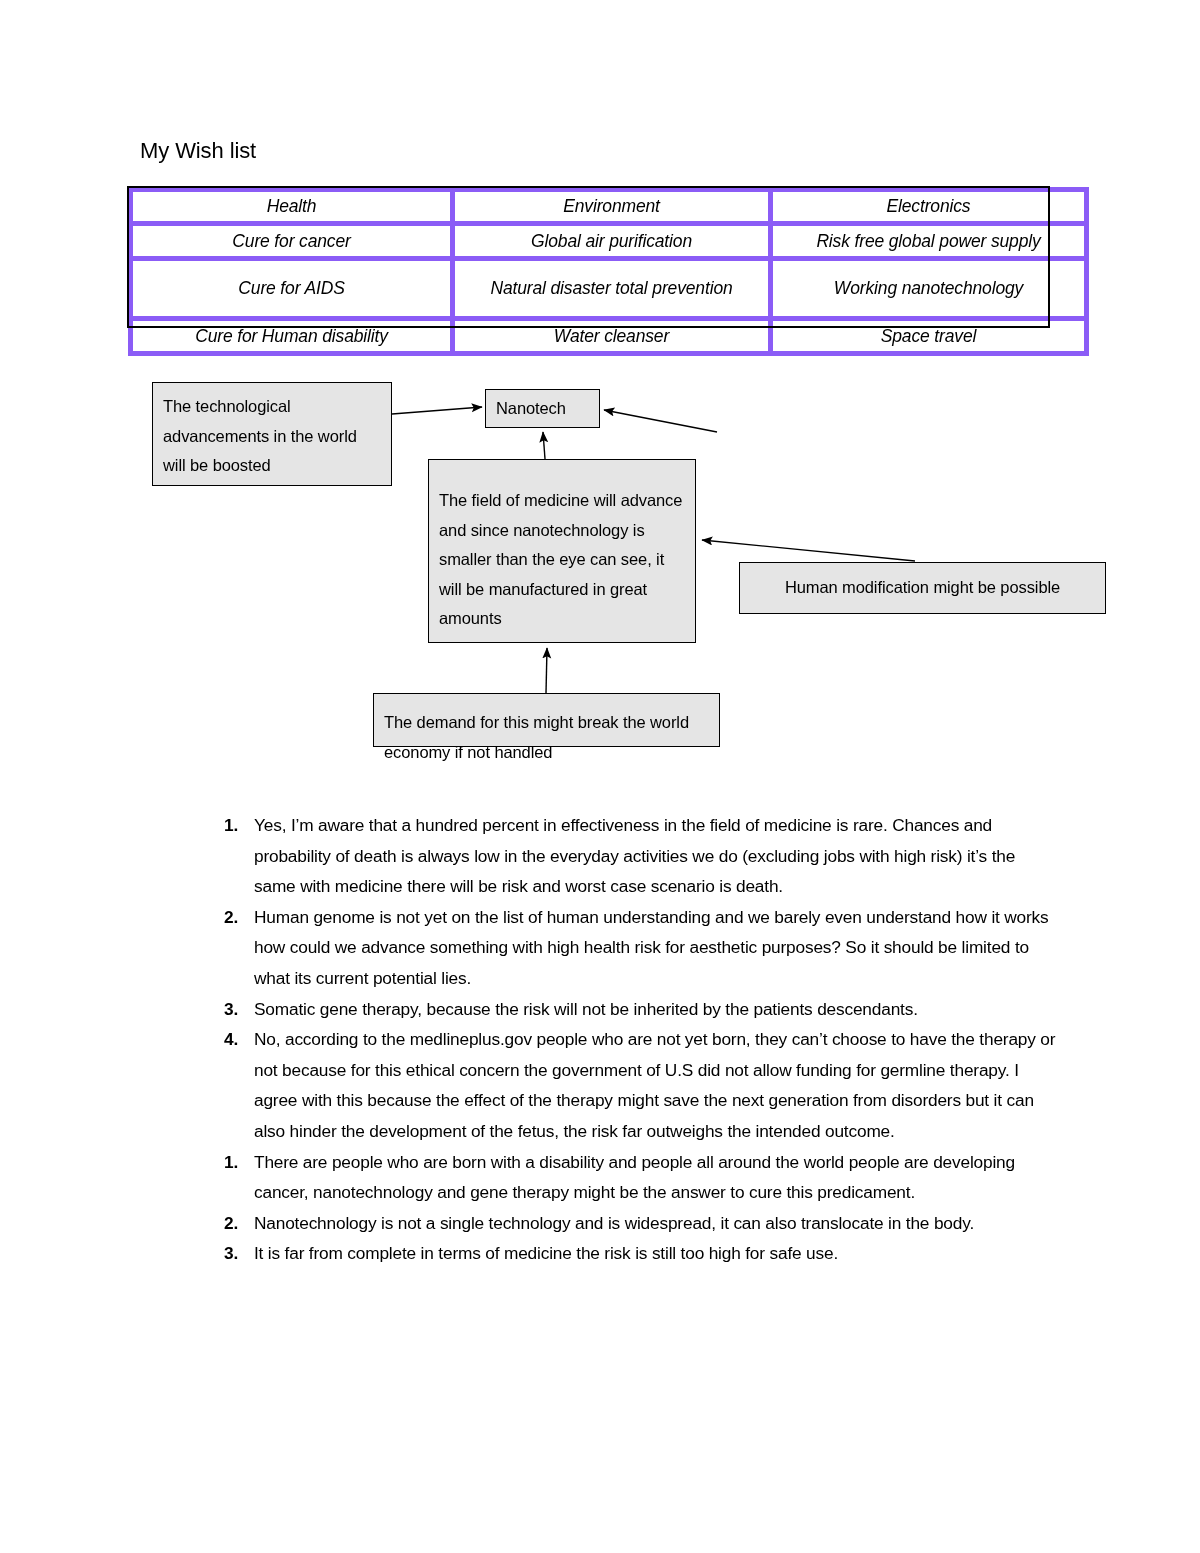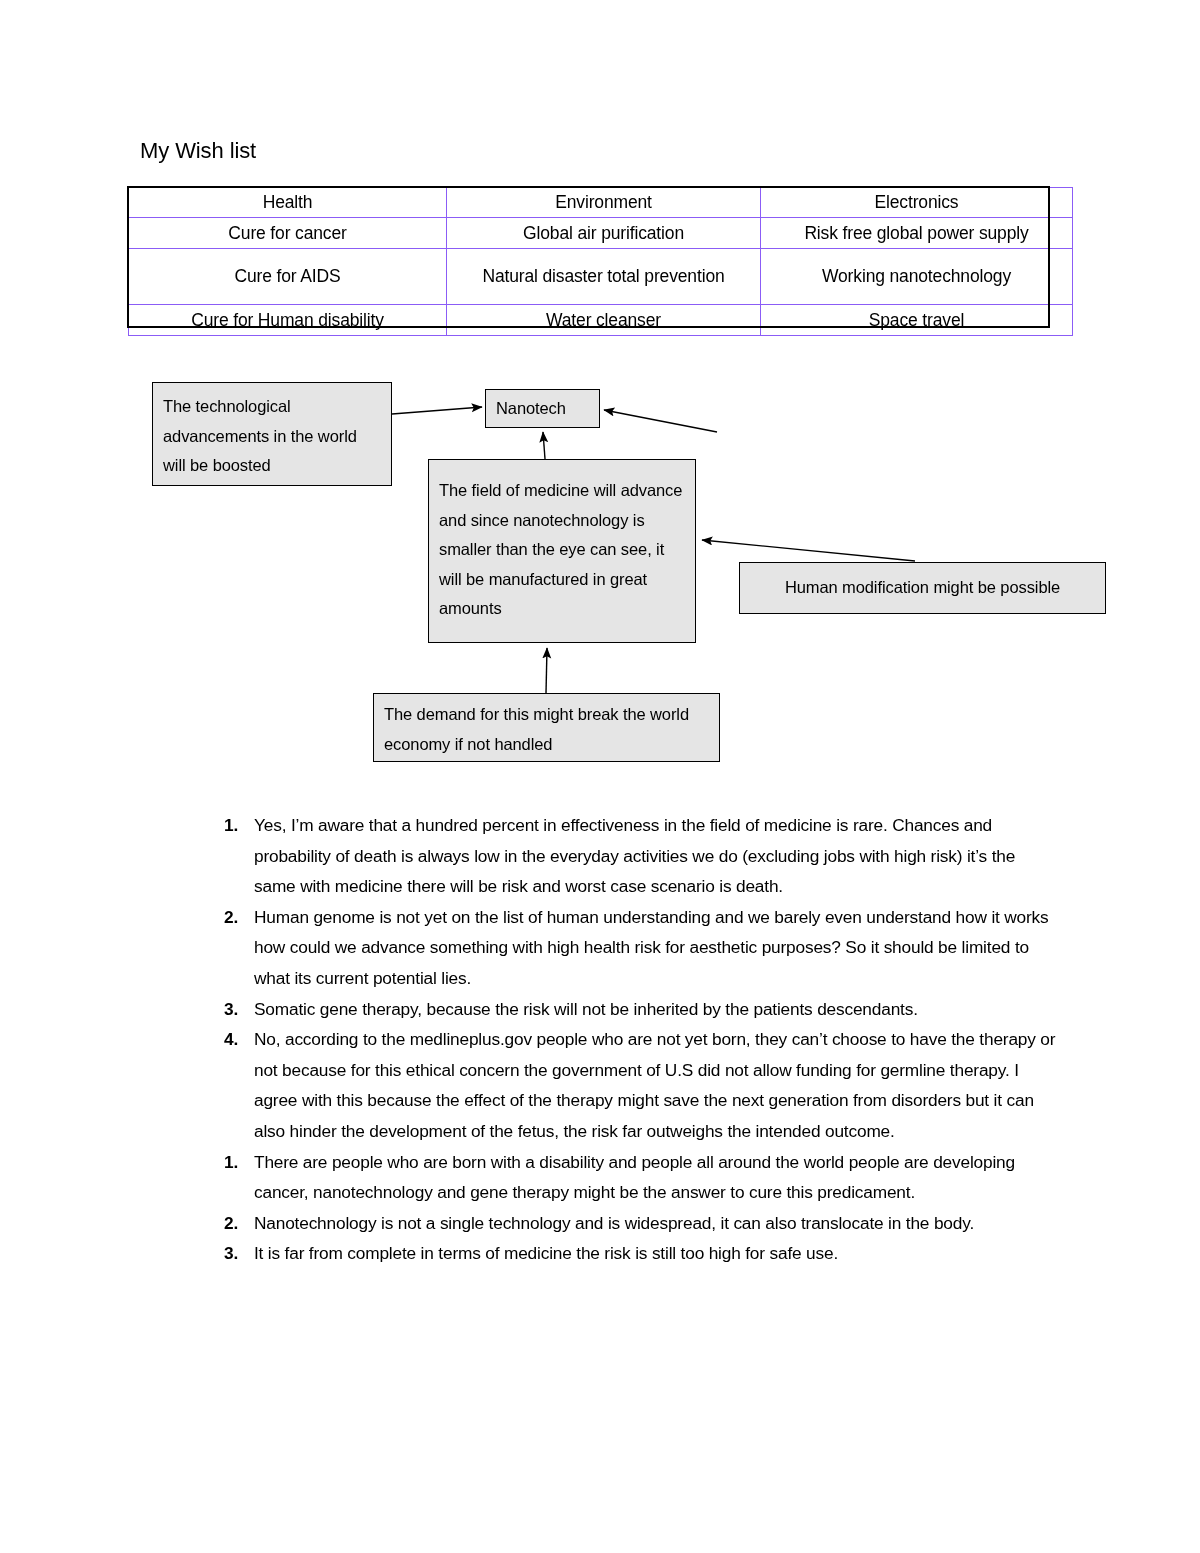--- a/index.html
+++ b/index.html
@@ -37,27 +37,28 @@
   
   .wish-table {
     position: absolute;
     left: 128px;
     top: 187px;
     width: 917px;
     border-collapse: collapse;
     table-layout: fixed;
   }
   .wish-table td {
-    border: 1px solid #8b5cf6;
+    border: 5px solid #8b5cf6;
     text-align: center;
     vertical-align: middle;
     font-size: 17.5px;
     line-height: 25px;
     letter-spacing: -0.15px;
     padding: 2px 4px;
+    font-style: italic;
   }
   .wish-table .col-a { width: 309px; }
   .wish-table .col-b { width: 305px; }
   .wish-table .col-c { width: 303px; }
   .wish-table tr.r-head td { height: 24px; }
   .wish-table tr.r-1 td    { height: 26px; }
   .wish-table tr.r-2 td    { height: 51px; }
   .wish-table tr.r-3 td    { height: 26px; }
 
   
@@ -90,24 +91,24 @@
     z-index: 2;
   }
   .dbox .dtext {
     display: block;
     padding: 0 10px;
   }
   .dbox.center .dtext { text-align: center; }
 
   #box-tech        { left: 152px; top: 382px;  width: 240px; height: 104px; padding-top: 9px; }
   #box-nanotech    { left: 485px; top: 389px;  width: 115px; height: 39px;  display: flex; align-items: center; justify-content: flex-start; }
-  #box-medicine    { left: 428px; top: 459px;  width: 268px; height: 184px; padding-top: 16px; }
+  #box-medicine    { left: 428px; top: 459px;  width: 268px; height: 184px; padding-top: 26px; }
   #box-risk        { left: 717px; top: 404px;  width: 301px; height: 66px;  padding-top: 6px; }
   #box-humanmod    { left: 739px; top: 562px;  width: 367px; height: 52px;  display: flex; align-items: center; justify-content: center; }
-  #box-demand      { left: 373px; top: 693px;  width: 347px; height: 69px;  padding-top: 6px; }
+  #box-demand      { left: 373px; top: 693px;  width: 347px; height: 54px;  padding-top: 14px; }
 
   .arrow-layer {
     position: absolute;
     left: 0; top: 0;
     width: 1200px; height: 1553px;
     z-index: 1;
   }
 
   
   .answers {

